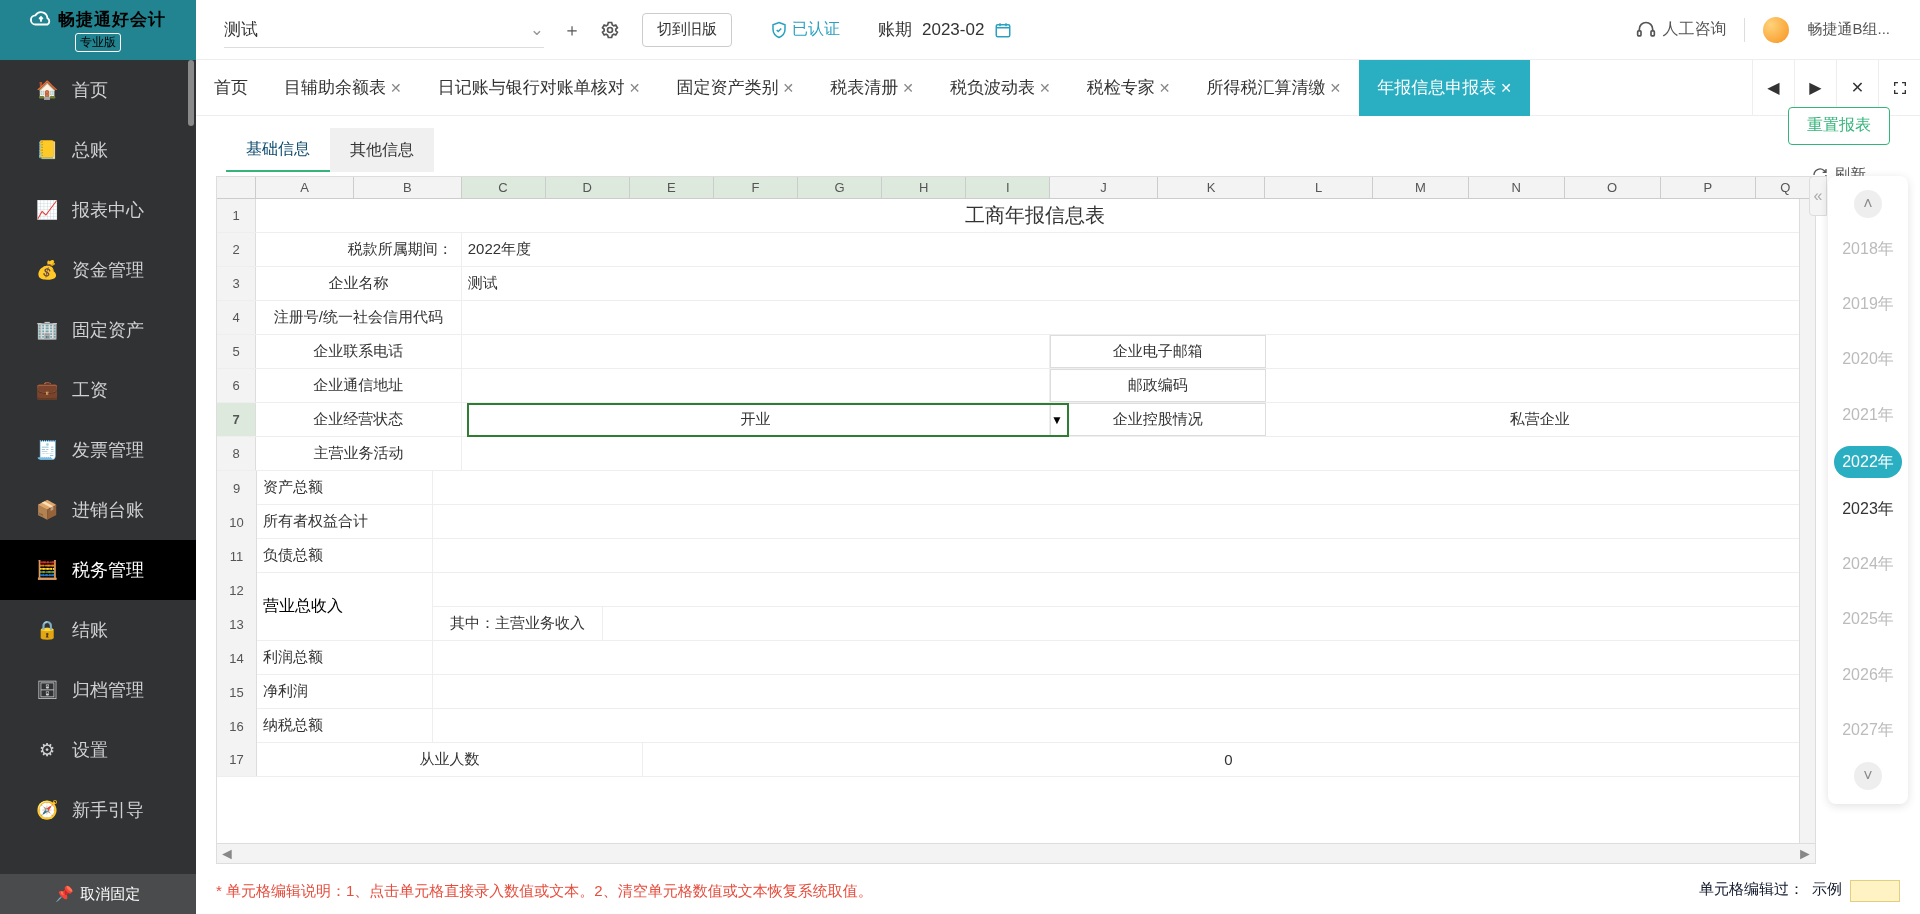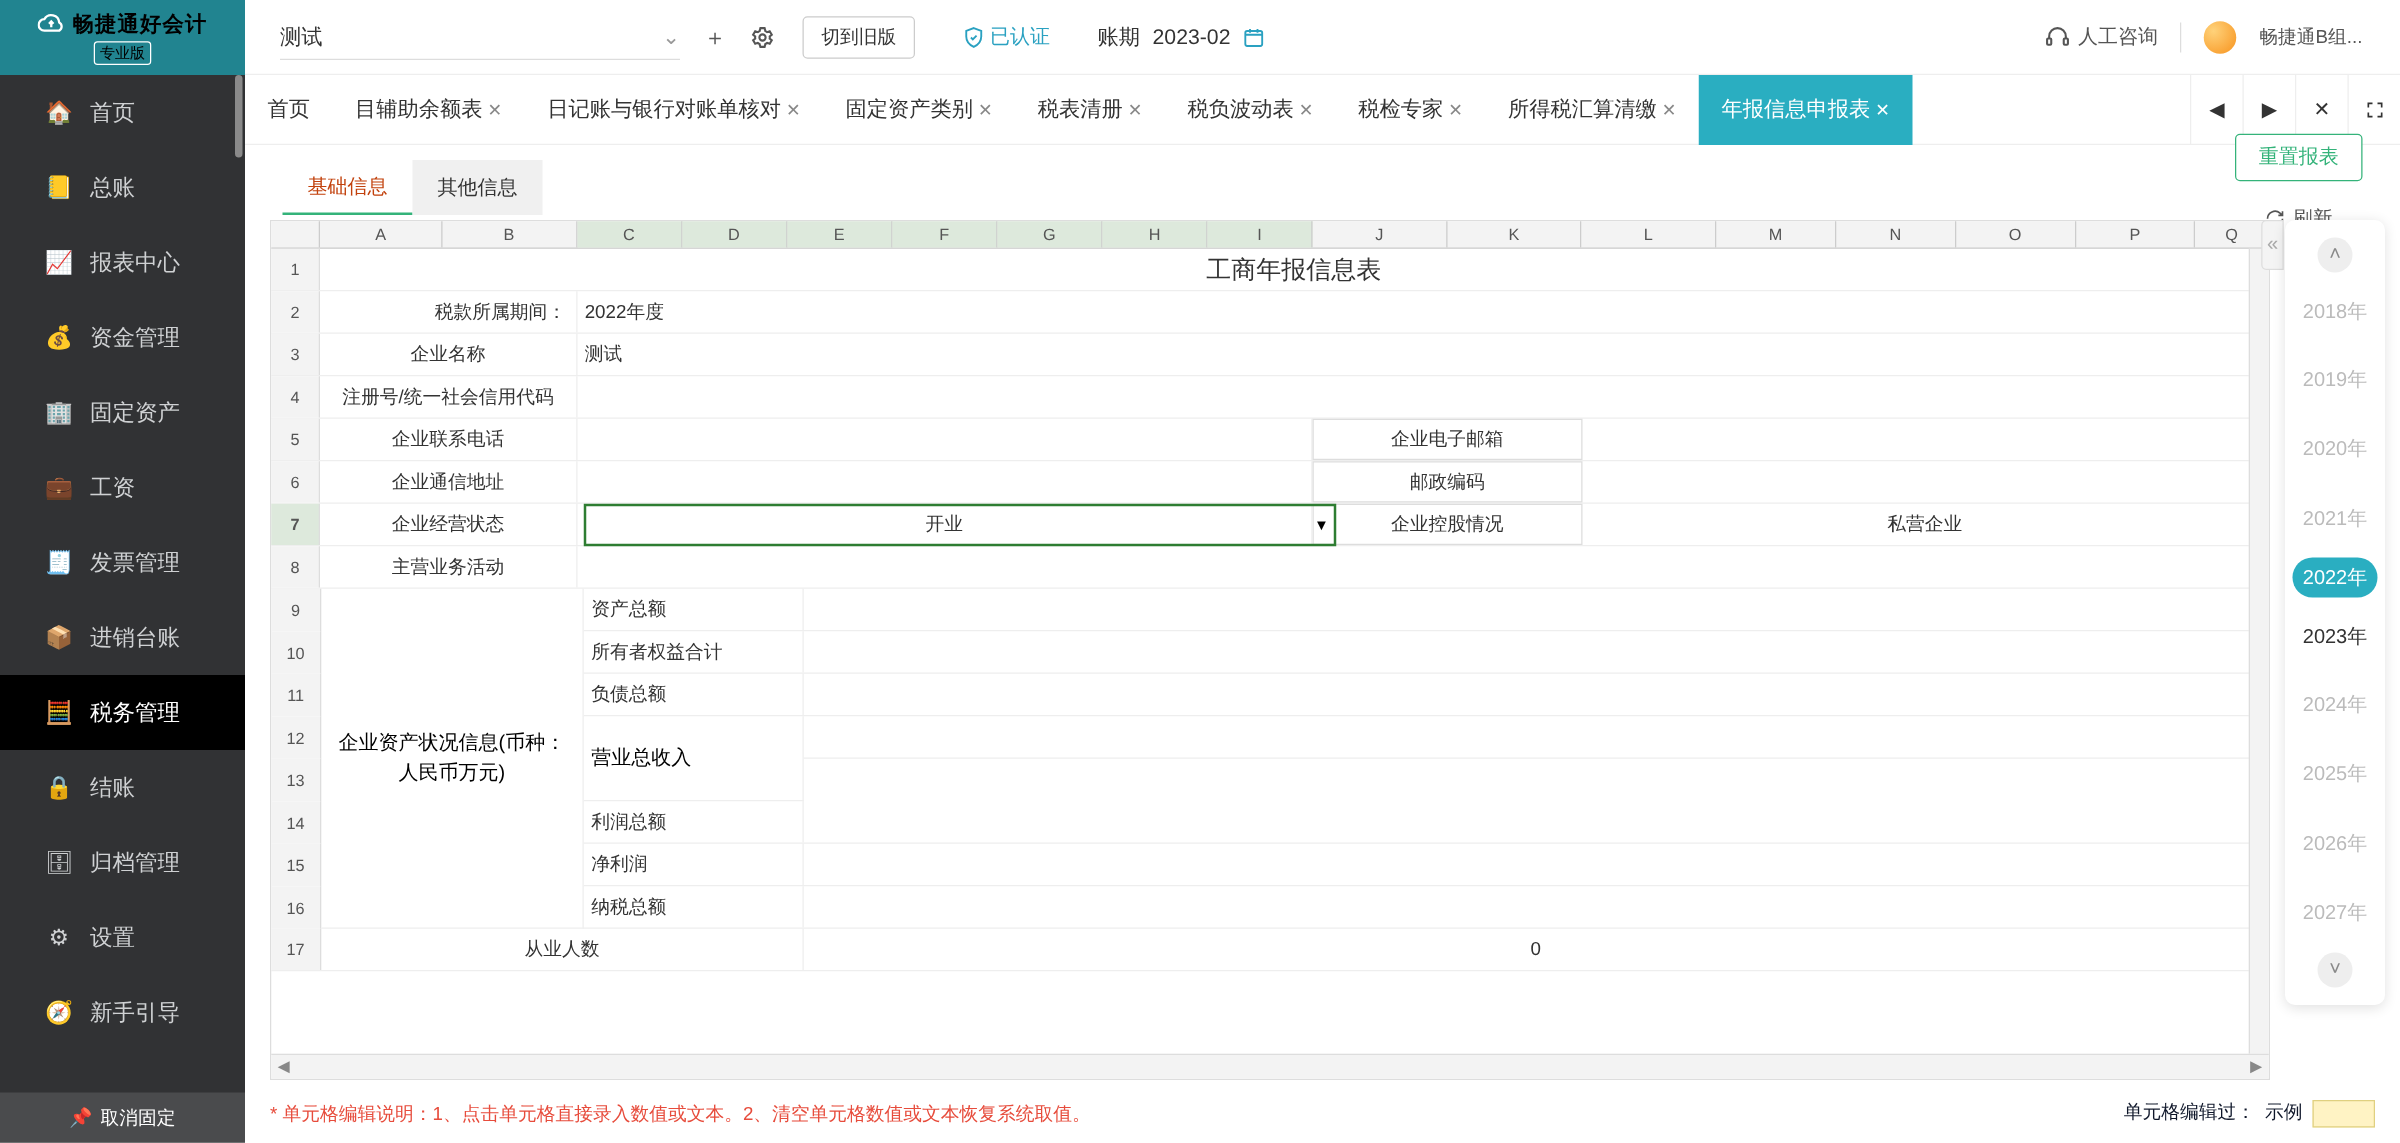--- a/index.html
+++ b/index.html
@@ -33,21 +33,21 @@
 .tabsbar{height:56px;border-bottom:1px solid #eee;display:flex;align-items:center;}
 .tab{height:56px;padding:0 18px;display:flex;align-items:center;font-size:17px;color:#333;white-space:nowrap;}
 .tab .x{margin-left:4px;color:#888;font-size:14px;}
 .tab.active{background:#2aaec1;color:#fff;}
 .tab.active .x{color:#fff;}
 .tab-controls{margin-left:auto;display:flex;align-items:center;height:56px;}
 .tcbtn{width:42px;height:56px;display:flex;align-items:center;justify-content:center;border-left:1px solid #eee;color:#333;font-size:16px;}
 .subbar{height:60px;display:flex;align-items:center;padding:0 30px;}
 .subtabs{display:flex;height:44px;margin-top:8px;}
 .subtab{padding:0 20px;display:flex;align-items:center;font-size:16px;color:#333;}
-.subtab.active{color:#c2410c;border-bottom:2px solid #34b37a;}
+.subtab.active{color:#0c4a6e;border-bottom:2px solid #34b37a;}
 .subtab.inactive{background:#f0f0f0;}
 .sub-right{margin-left:auto;display:flex;align-items:center;gap:20px;flex-direction:column;}
 .reset-btn{height:38px;border:1px solid #34b37a;color:#34b37a;border-radius:4px;padding:0 18px;font-size:16px;background:#fff;}
 .refresh{display:flex;align-items:center;gap:6px;color:#555;font-size:16px;}
 .sheet-wrap{position:absolute;top:116px;left:20px;right:104px;bottom:50px;border:1px solid #ddd;}
 .col-headers{display:flex;height:22px;background:#f3f3f3;border-bottom:1px solid #ccc;font-size:13px;color:#555;}
 .corner{width:40px;border-right:1px solid #ccc;}
 .ch{border-right:1px solid #ccc;display:flex;align-items:center;justify-content:center;}
 .ch.sel{background:#dde9dc;}
 .row{display:flex;height:34px;border-bottom:1px solid #eee;font-size:15px;color:#333;}
@@ -370,38 +370,41 @@
       <div style="width:40px;">
         <div class="rh" style="height:34px;">9</div>
         <div class="rh" style="height:34px;">10</div>
         <div class="rh" style="height:34px;">11</div>
         <div class="rh" style="height:34px;">12</div>
         <div class="rh" style="height:34px;">13</div>
         <div class="rh" style="height:34px;">14</div>
         <div class="rh" style="height:34px;">15</div>
         <div class="rh" style="height:34px;">16</div>
       </div>
-      <div class="cell center wAB" style="height:272px;border-bottom:1px solid #eee;text-align:center;line-height:1.5;">企业资产状况信息(币种：人民币万元)</div>
       <div style="flex:1;">
         <div class="row" style="border-bottom:1px solid #eee;">
             <div class="cell left" style="width:176px;">资产总额</div>
             <div class="cell" style="flex:1;"></div>
           </div>
         <div class="row">
             <div class="cell left" style="width:176px;">所有者权益合计</div>
             <div class="cell" style="flex:1;"></div>
           </div>
         <div class="row">
             <div class="cell left" style="width:176px;">负债总额</div>
             <div class="cell" style="flex:1;"></div>
           </div>
         <div style="display:flex;">
           <div class="cell left" style="width:176px;height:68px;border-right:1px solid #eee;border-bottom:1px solid #eee;">营业总收入</div>
           <div style="flex:1;">
             <div class="row">
+                <div class="cell" style="flex:1;"></div>
+              </div>
+            <div class="row">
+                <div class="cell center" style="width:170px;">其中：主营业务收入</div>
                 <div class="cell" style="flex:1;"></div>
               </div>
           </div>
         </div>
         <div class="row">
             <div class="cell left" style="width:176px;">利润总额</div>
             <div class="cell" style="flex:1;"></div>
           </div>
         <div class="row">
             <div class="cell left" style="width:176px;">净利润</div>

